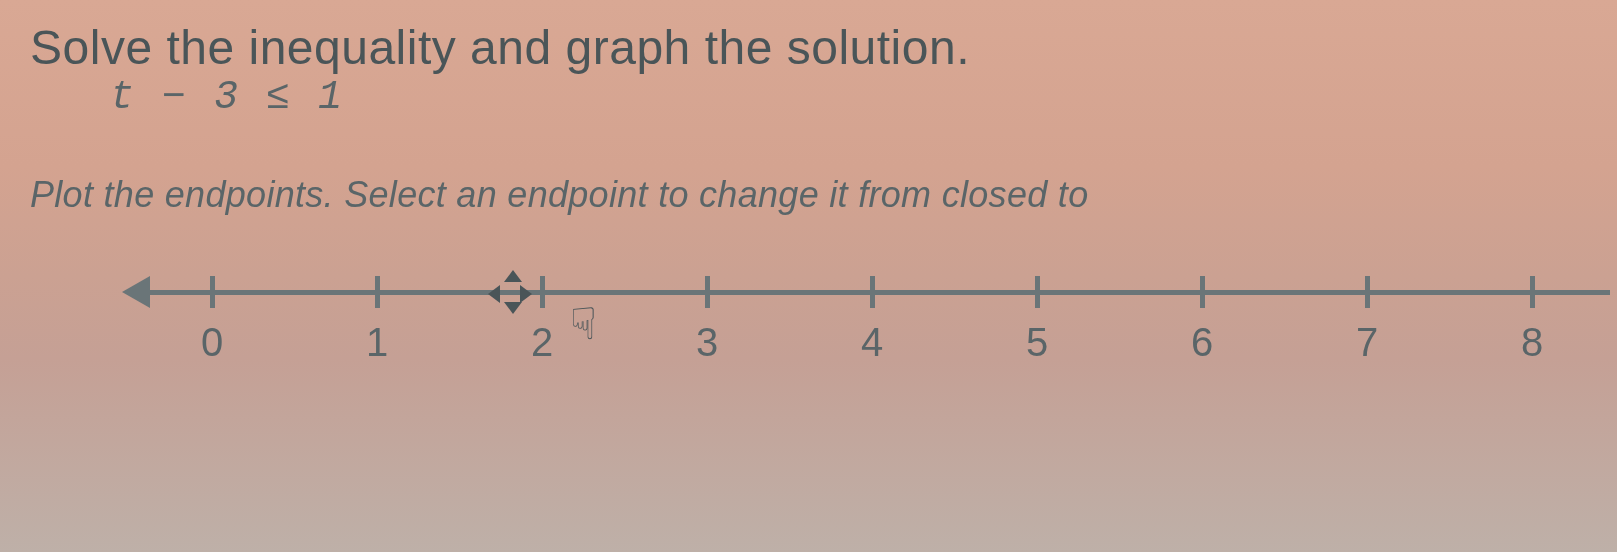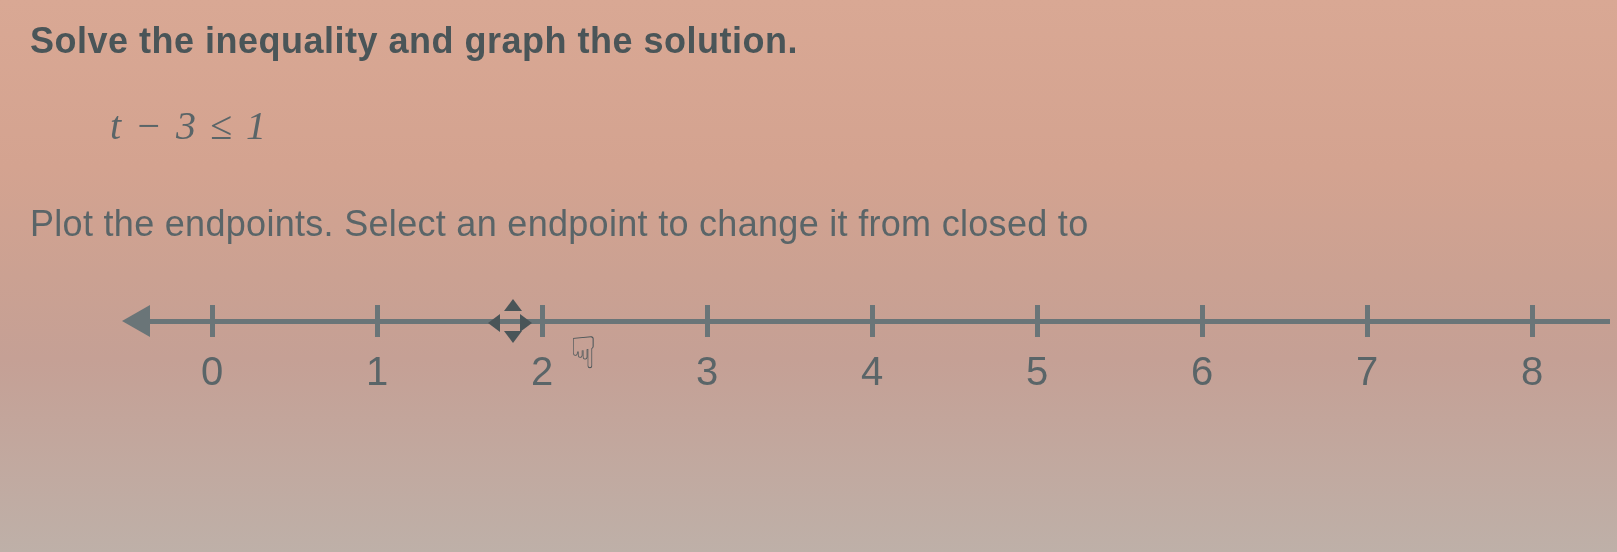--- a/index.html
+++ b/index.html
@@ -11,37 +11,37 @@
       width: 1617px;
       height: 552px;
       background: linear-gradient(180deg, #d9a894 0%, #d4a390 30%, #cba192 50%, #c5a095 65%, #beb0a8 100%);
       font-family: Verdana, Geneva, sans-serif;
       padding: 20px 30px;
       overflow: hidden;
       position: relative;
     }
     .question-prompt {
       color: #4a5558;
-      font-size: 36px;
-      font-weight: bold;
-      margin-bottom: 40px;
+      font-size: 48px;
+      font-weight: normal;
       letter-spacing: 0.5px;
     }
     .inequality {
       color: #5a6568;
       font-size: 40px;
       font-style: italic;
-      font-family: Liberation Serif, serif;
+      font-family: Liberation Mono, monospace;
       margin-left: 80px;
       margin-bottom: 50px;
       letter-spacing: 2px;
     }
     .instruction {
       color: #5a6568;
       font-size: 36px;
+      font-style: italic;
       line-height: 1.4;
       margin-bottom: 50px;
       letter-spacing: 0.3px;
     }
     .number-line-container {
       position: relative;
       margin-left: 110px;
       margin-top: 30px;
       height: 120px;
     }

